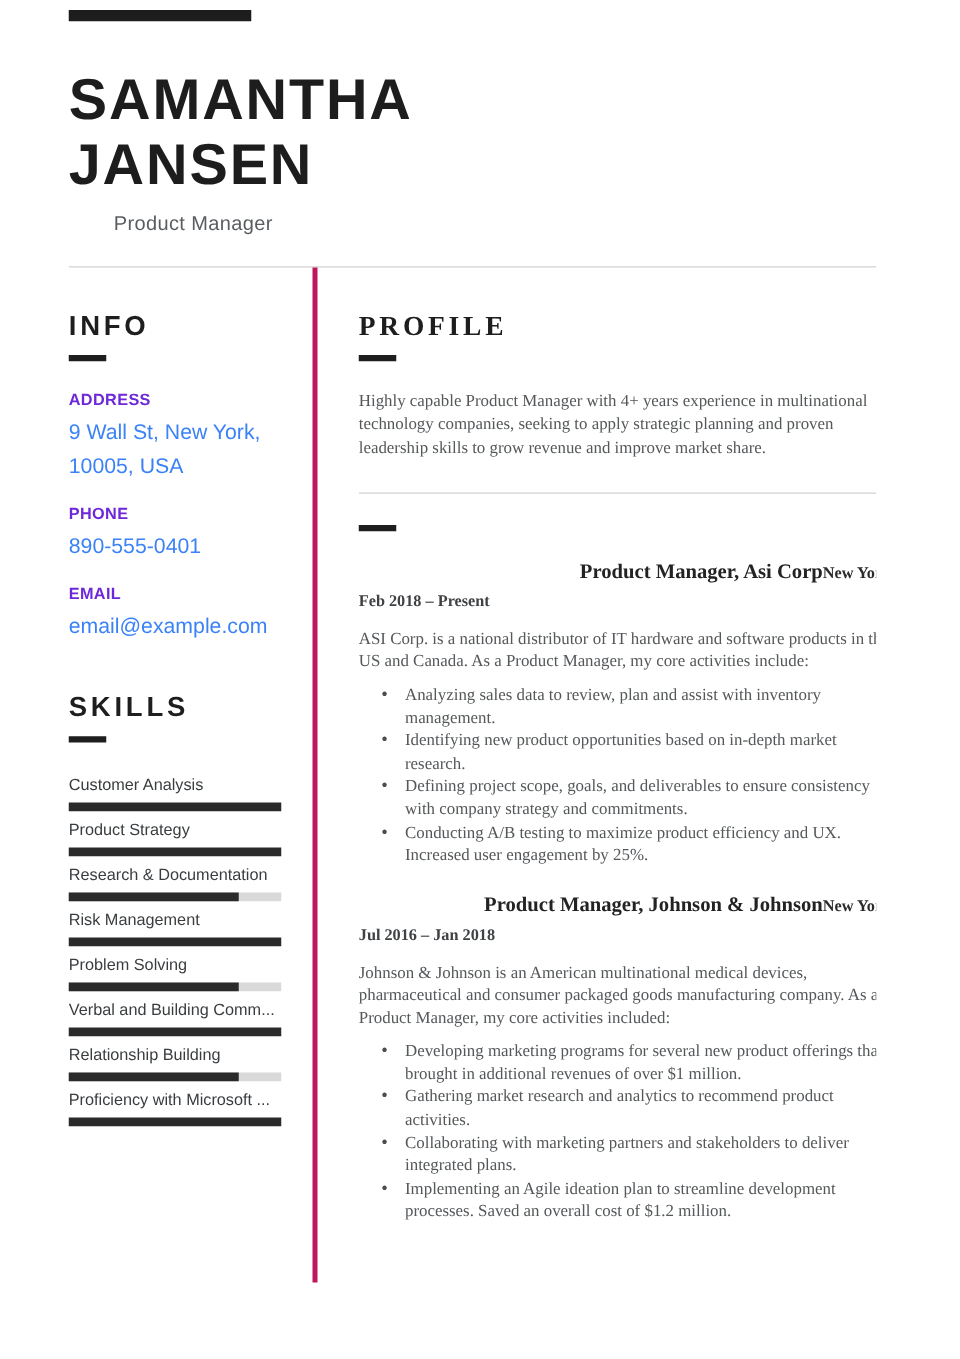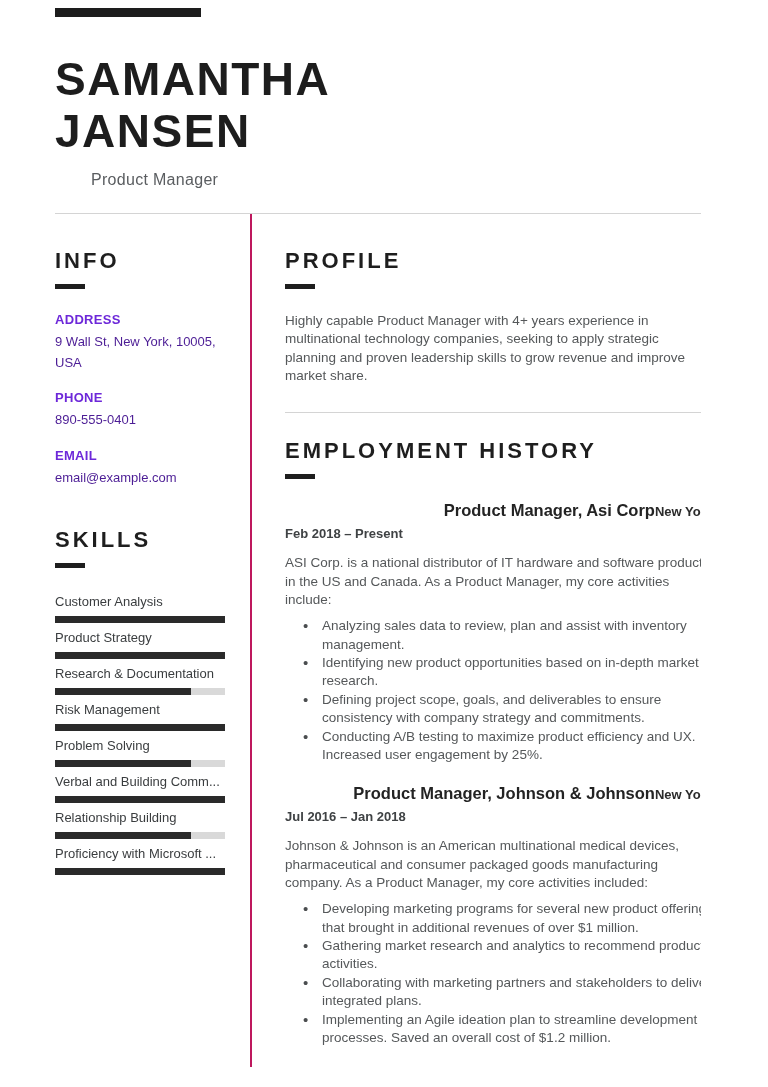--- a/index.html
+++ b/index.html
@@ -17,31 +17,31 @@
   .name {
     margin-top: 36px;
     font-size: 46px; line-height: 1.14; font-weight: 800;
     letter-spacing: 1.5px; color: #1d1d1d;
   }
   .subtitle { margin-top: 13px; font-size: 16px; color: #5a5d60; letter-spacing: 0.3px; margin-left: 36px; }
   .top-divider { margin-top: 24px; border: none; border-top: 1px solid #d4d4d4; width: 658px; }
   
   .columns { display: flex; min-height: 812px; width: 658px; }
   .col-left { width: 195px; padding: 34px 25px 0 0; flex-shrink: 0; }
-  .col-right { flex: 1; border-left: 2px solid #be185d; padding: 34px 0 0 33px; }
+  .col-right { flex: 1; border-left: 4px solid #be185d; padding: 34px 0 0 33px; font-family: Liberation Serif, serif; }
   
   .sec-heading {
     font-size: 22px; font-weight: 700; letter-spacing: 3px; color: #1e1e1e;
   }
   .sec-rule { width: 30px; height: 5px; background: #1e1e1e; margin-top: 10px; }
   
   .info-fields { margin-top: 23px; }
   .info-field { margin-bottom: 17px; }
   .info-label { font-size: 13px; font-weight: 700; color: #6d28d9; letter-spacing: 0.3px; margin-bottom: 5px; }
-  .info-value { font-size: 13px; color: #4c1d95; line-height: 1.6; }
+  .info-value { font-size: 17px; color: #3b82f6; line-height: 1.6; }
   
   .skills-section { margin-top: 38px; }
   .skills-list { margin-top: 26px; }
   .skill-item { margin-bottom: 7px; }
   .skill-name {
     font-size: 13px; color: #3a3d3f; margin-bottom: 7px;
     white-space: nowrap; overflow: hidden; max-width: 170px;
   }
   .skill-track { width: 170px; height: 7px; background: #d9d9d9; }
   .skill-fill { height: 7px; background: #2a2a2a; }
@@ -160,21 +160,20 @@
 
       <div class="profile-section">
         <div class="sec-heading">PROFILE</div>
         <div class="sec-rule"></div>
         <p class="profile-text">Highly capable Product Manager with 4+ years experience in multinational technology companies, seeking to apply strategic planning and proven leadership skills to grow revenue and improve market share.</p>
       </div>
 
       <hr class="mid-divider">
 
       <div class="employment-section">
-        <div class="sec-heading">EMPLOYMENT HISTORY</div>
         <div class="sec-rule"></div>
 
         <div class="jobs">
 
           <div class="job">
             <div class="job-header">
               <span class="job-title">Product Manager, Asi Corp</span>
               <span class="job-location">New York</span>
             </div>
             <div class="job-dates">Feb 2018 – Present</div>

